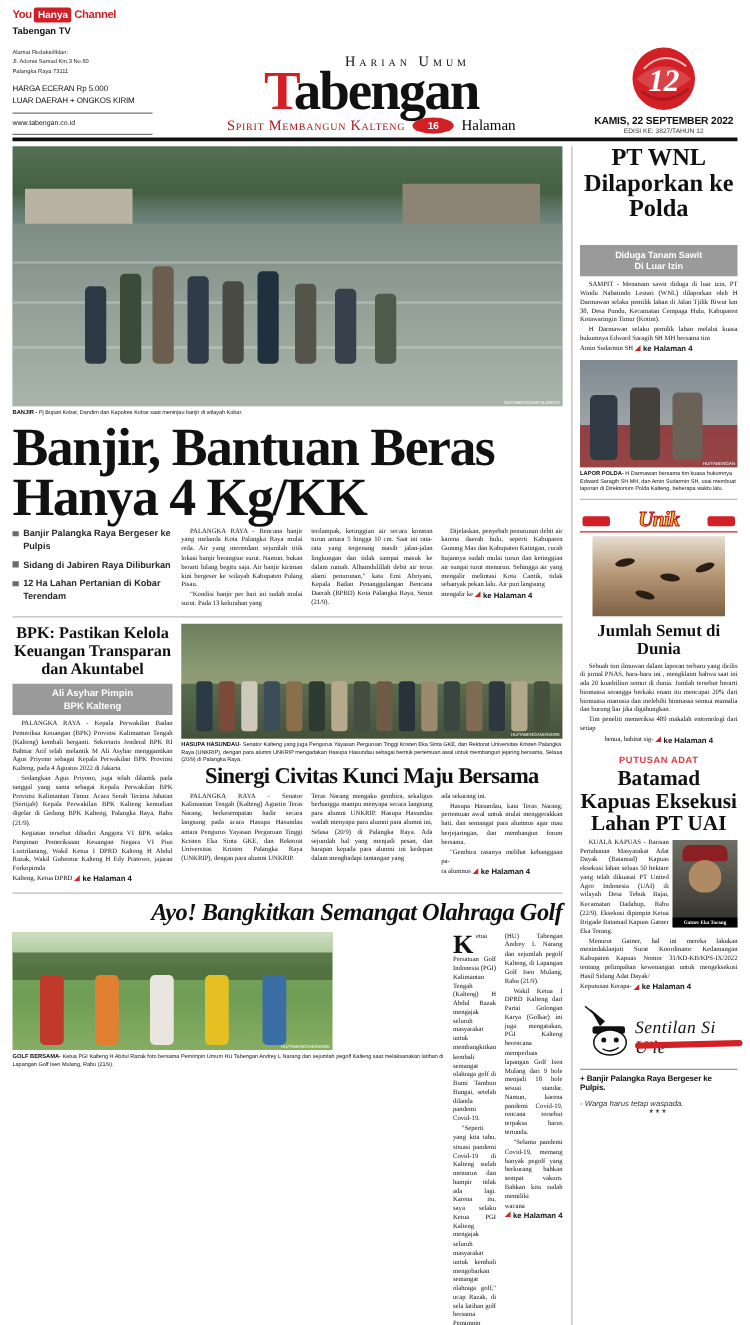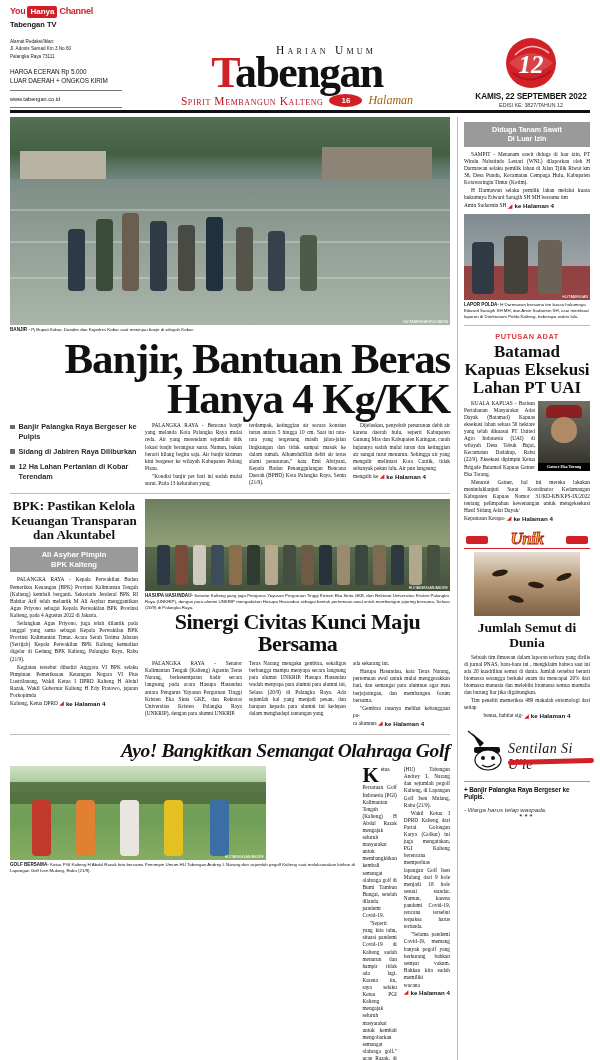--- a/index.html
+++ b/index.html
@@ -34,22 +34,22 @@
   .mh-title { font-family: "Liberation Serif", serif; font-size: 44px; font-weight: bold;
               line-height: 0.86; letter-spacing: -1.6px; margin-top: -2px; }
   .mh-title .tred { color: #d32026; }
   .mh-sub-row { display: flex; align-items: center; justify-content: center; gap: 6px;
                 margin-top: 1px; }
   .mh-spirit { font-family: "Liberation Serif", serif; font-size: 11.5px; color: #b3161c;
                font-variant: small-caps; letter-spacing: 0.6px; }
   .mh-badge { width: 33px; height: 13px; border-radius: 50%; background: #d32026;
               color: #fff; font-size: 8px; font-weight: bold; display: flex;
               align-items: center; justify-content: center; }
-  .mh-hal { font-family: "Liberation Serif", serif; font-style: italic; font-size: 12px;
-            color: #a16207; }
+  .mh-hal { font-family: "Liberation Serif", serif; font-size: 12px;
+            color: #000000; }
 
   .mh-right { width: 118px; padding-top: 4px; text-align: center; }
   .logo17 { width: 52px; height: 52px; margin: 0 auto 3px auto; position: relative; }
   .mh-date { font-size: 8.2px; font-weight: bold; letter-spacing: -0.1px; }
   .mh-ed { font-size: 5.3px; color: #333; margin-top: 1px; }
 
   .rule-double { border-top: 2.2px solid #111; border-bottom: 0.8px solid #111;
                  height: 3px; margin: 2px 0 4px 0; }
 
   
@@ -73,21 +73,21 @@
       background: #b9b3a4; }
   .flood-photo .bldg2 { position: absolute; top: 30px; right: 18px; width: 110px; height: 36px;
       background: #8d8476; }
   .flood-photo .water { position: absolute; bottom: 0; left: 0; right: 0; height: 146px;
       background: linear-gradient(180deg,#7d8d85,#93a097 45%,#aab5a9 100%); }
   .flood-photo .ripple { position: absolute; left: 0; right: 0; height: 1.5px;
       background: rgba(255,255,255,.25); }
   .person { position: absolute; bottom: 34px; width: 17px; height: 62px; border-radius: 4px; }
 
   .mainhead { font-family: "Liberation Serif", serif; font-weight: bold;
-              font-size: 43px; line-height: 0.92; text-align: right;
+              font-size: 43px; line-height: 0.92; text-align: left;
               letter-spacing: -1.2px; margin: 6px 0 4px 0; }
 
   .lead-grid { display: flex; gap: 7px; margin-top: 4px; }
   .bullets { width: 128px; }
   .bullet { display: flex; gap: 4px; margin-bottom: 6px; }
   .bsq { width: 4.5px; height: 4.5px; background: #6b6b6b; margin-top: 2.5px; flex: none; }
   .btxt { font-size: 7.3px; font-weight: bold; line-height: 1.28; color: #2b2b2b; }
 
   .lead-cols { flex: 1; display: flex; gap: 7px; }
   .lc { flex: 1; }
@@ -110,21 +110,21 @@
   .kicker-gray { background: #9a9a9a; color: #fff; text-align: center; font-weight: bold;
                  font-size: 7.6px; line-height: 1.3; padding: 3px 2px; margin: 4px 0 4px 0; }
   .mid-right { flex: 1; }
   .grp-photo { height: 92px; background: linear-gradient(180deg,#6d7f5f,#8a9a72 40%,#b3a98f 100%);
                position: relative; overflow: hidden; }
   .grp-photo .band { position: absolute; left: 0; right: 0; bottom: 0; height: 44px;
                background: linear-gradient(180deg,#5a6b4f,#44523c); }
   .gp { position: absolute; bottom: 6px; width: 13px; height: 40px; border-radius: 3px; }
   .hasupa-kicker { color: #e1383d; font-weight: bold; font-size: 7.4px; text-align: center;
                    letter-spacing: 0.6px; margin: 6px 0 2px 0; }
-  .hasupa-head { font-family: "Liberation Serif", serif; font-weight: bold; font-size: 22px;
+  .hasupa-head { font-family: "Liberation Serif", serif; font-weight: bold; font-size: 18px;
                  line-height: 1.0; text-align: center; letter-spacing: -0.5px; }
   .three-cols { display: flex; gap: 7px; margin-top: 5px; }
   .three-cols .c { flex: 1; }
 
   
   .golf-title { font-family: "Liberation Serif", serif; font-style: italic; font-weight: bold;
                 font-size: 19.5px; text-align: right; letter-spacing: -0.4px; margin: 3px 0 4px 0; }
   .golf-grid { display: flex; gap: 7px; }
   .golf-photo { width: 256px; height: 94px; position: relative; overflow: hidden;
      background: linear-gradient(180deg,#8fb06a 0%,#79a55d 22%,#6f9d55 55%,#86ad63 100%); }
@@ -134,21 +134,21 @@
      background: #4c6b3c; opacity: .85; }
   .golfer { position: absolute; bottom: 4px; width: 19px; height: 56px; border-radius: 4px; }
   .golf-cols { flex: 1; display: flex; gap: 7px; }
   .dropcap::first-letter { font-family: "Liberation Serif", serif; font-size: 21px;
      font-weight: bold; float: left; line-height: 0.82; padding: 1px 2px 0 0; }
 
   
   .rc-head { font-family: "Liberation Serif", serif; font-weight: bold; font-size: 19.5px;
              line-height: 1.06; text-align: center; }
   .rc-kicker { background: #9a9a9a; color: #fff; text-align: center; font-weight: bold;
-               font-size: 7.2px; line-height: 1.3; padding: 3px 2px; margin: 5px 0 4px 0; }
+               font-size: 7.2px; line-height: 1.3; padding: 3px 2px; margin: 17px 0 4px 0; }
   .rc-photo { height: 86px; background: linear-gradient(180deg,#7f8a90,#9aa2a5 55%,#b6b6ae 100%);
               position: relative; overflow: hidden; margin-top: 3px; }
   .rc-red-kicker { color: #e1383d; font-weight: bold; font-size: 7.4px; text-align: center;
                    letter-spacing: 0.5px; margin: 6px 0 2px 0; }
   .portrait { float: right; width: 52px; height: 70px; margin: 1px 0 2px 3px;
               position: relative; overflow: hidden;
               background: linear-gradient(180deg,#6f6f63,#4a4a42 60%,#2e2e28 100%); }
   .portrait .cap2 { position: absolute; left: 0; right: 0; bottom: 0; background: #000;
               color: #fff; font-size: 4.1px; font-weight: bold; text-align: center; padding: 1px 0; }
   .portrait .hat { position: absolute; top: 4px; left: 8px; right: 8px; height: 13px;
@@ -408,20 +408,21 @@
             </div>
           </div>
         </div>
       </div>
 
     </div>
 
     <div class="col-right">
 
       <div>
+        <div class="rc-head">PT WNL Dilaporkan ke Polda</div>
         <div class="rc-kicker" style="white-space:pre-line">Diduga Tanam Sawit
 Di Luar Izin</div>
         <div class="body-txt">
           <p>SAMPIT - Menanam sawit diduga di luar izin, PT Windu Nabatindo Lestari (WNL) dilaporkan oleh H Darmawan selaku pemilik lahan di Jalan Tjilik Riwut km 38, Desa Pundu, Kecamatan Cempaga Hulu, Kabupaten Kotawaringin Timur (Kotim).</p>
           <p>H Darmawan selaku pemilik lahan melalui kuasa hukumnya Edward Saragih SH MH bersama tim</p>
           <p class="noind">
             <span>Amin Sudarmin SH</span>
             <span class="jump">
               <span class="flag">◢</span>
               <span class="jt">ke Halaman 4</span>
@@ -437,58 +438,58 @@
         </div>
         <div class="cap">
           <b>LAPOR POLDA-</b>
           <span>H Darmawan bersama tim kuasa hukumnya Edward Saragih SH MH, dan Amin Sudarmin SH, usai membuat laporan di Direktorium Polda Kalteng, beberapa waktu lalu.</span>
         </div>
       </div>
 
       <div class="rc-rule"></div>
 
       <div>
+        <div class="unik-bar">
+          <span class="lblk"></span>
+          <span class="unik-word">Unik</span>
+          <span class="rblk"></span>
+        </div>
+        <div class="photo ant-photo">
+          <div class="ant" style="left:18px;top:18px;transform:rotate(-12deg)"></div>
+          <div class="ant" style="left:54px;top:30px;transform:rotate(8deg)"></div>
+          <div class="ant" style="left:82px;top:22px;transform:rotate(-20deg)"></div>
+          <div class="ant" style="left:34px;top:44px;transform:rotate(16deg)"></div>
+        </div>
+        <div class="unik-head">Jumlah Semut di Dunia</div>
+        <div class="body-txt" style="margin-top:3px">
+          <p>Sebuah tim ilmuwan dalam laporan terbaru yang dirilis di jurnal PNAS, baru-baru ini , mengklaim bahwa saat ini ada 20 kuadriliun semut di dunia. Jumlah tersebut berarti biomassa serangga berkaki enam itu mencapai 20% dari biomassa manusia dan melebihi biomassa semua mamalia dan burung liar jika digabungkan.</p>
+          <p>Tim peneliti memeriksa 489 makalah entomologi dari setiap</p>
+          <p class="noind" style="text-align:center">
+            <span>benua, habitat sig-</span>
+            <span class="jump">
+              <span class="flag">◢</span>
+              <span class="jt">ke Halaman 4</span>
+            </span>
+          </p>
+        </div>
+      </div>
+
+      <div>
         <div class="rc-red-kicker">PUTUSAN ADAT</div>
         <div class="rc-head" style="font-size:17px">Batamad Kapuas Eksekusi Lahan PT UAI</div>
         <div class="body-txt" style="margin-top:3px">
           <div class="portrait">
             <div class="hat"></div>
             <div class="face"></div>
             <div class="cap2">Gatner Eka Torang</div>
           </div>
           <p>KUALA KAPUAS - Barisan Pertahanan Masyarakat Adat Dayak (Batamad) Kapuas eksekusi lahan seluas 50 hektare yang telah dikuasai PT United Agro Indonesia (UAI) di wilayah Desa Tebuk Bajai, Kecamatan Dadahup, Rabu (22/9). Eksekusi dipimpin Ketua Brigade Batamad Kapuas Gatner Eka Torang.</p>
           <p>Menurut Gatner, hal ini mereka lakukan menindaklanjuti Surat Koordinator Kedamangan Kabupaten Kapuas Nomor 31/KD-KB/KPS-IX/2022 tentang pelimpahan kewenangan untuk mengeksekusi Hasil Sidang Adat Dayak/</p>
           <p class="noind">
             <span>Keputusan Kerapa-</span>
-            <span class="jump">
-              <span class="flag">◢</span>
-              <span class="jt">ke Halaman 4</span>
-            </span>
-          </p>
-        </div>
-      </div>
-
-      <div>
-        <div class="unik-bar">
-          <span class="lblk"></span>
-          <span class="unik-word">Unik</span>
-          <span class="rblk"></span>
-        </div>
-        <div class="photo ant-photo">
-          <div class="ant" style="left:18px;top:18px;transform:rotate(-12deg)"></div>
-          <div class="ant" style="left:54px;top:30px;transform:rotate(8deg)"></div>
-          <div class="ant" style="left:82px;top:22px;transform:rotate(-20deg)"></div>
-          <div class="ant" style="left:34px;top:44px;transform:rotate(16deg)"></div>
-        </div>
-        <div class="unik-head">Jumlah Semut di Dunia</div>
-        <div class="body-txt" style="margin-top:3px">
-          <p>Sebuah tim ilmuwan dalam laporan terbaru yang dirilis di jurnal PNAS, baru-baru ini , mengklaim bahwa saat ini ada 20 kuadriliun semut di dunia. Jumlah tersebut berarti biomassa serangga berkaki enam itu mencapai 20% dari biomassa manusia dan melebihi biomassa semua mamalia dan burung liar jika digabungkan.</p>
-          <p>Tim peneliti memeriksa 489 makalah entomologi dari setiap</p>
-          <p class="noind" style="text-align:center">
-            <span>benua, habitat sig-</span>
             <span class="jump">
               <span class="flag">◢</span>
               <span class="jt">ke Halaman 4</span>
             </span>
           </p>
         </div>
       </div>
 
       <div>
         <div class="sentilan">

